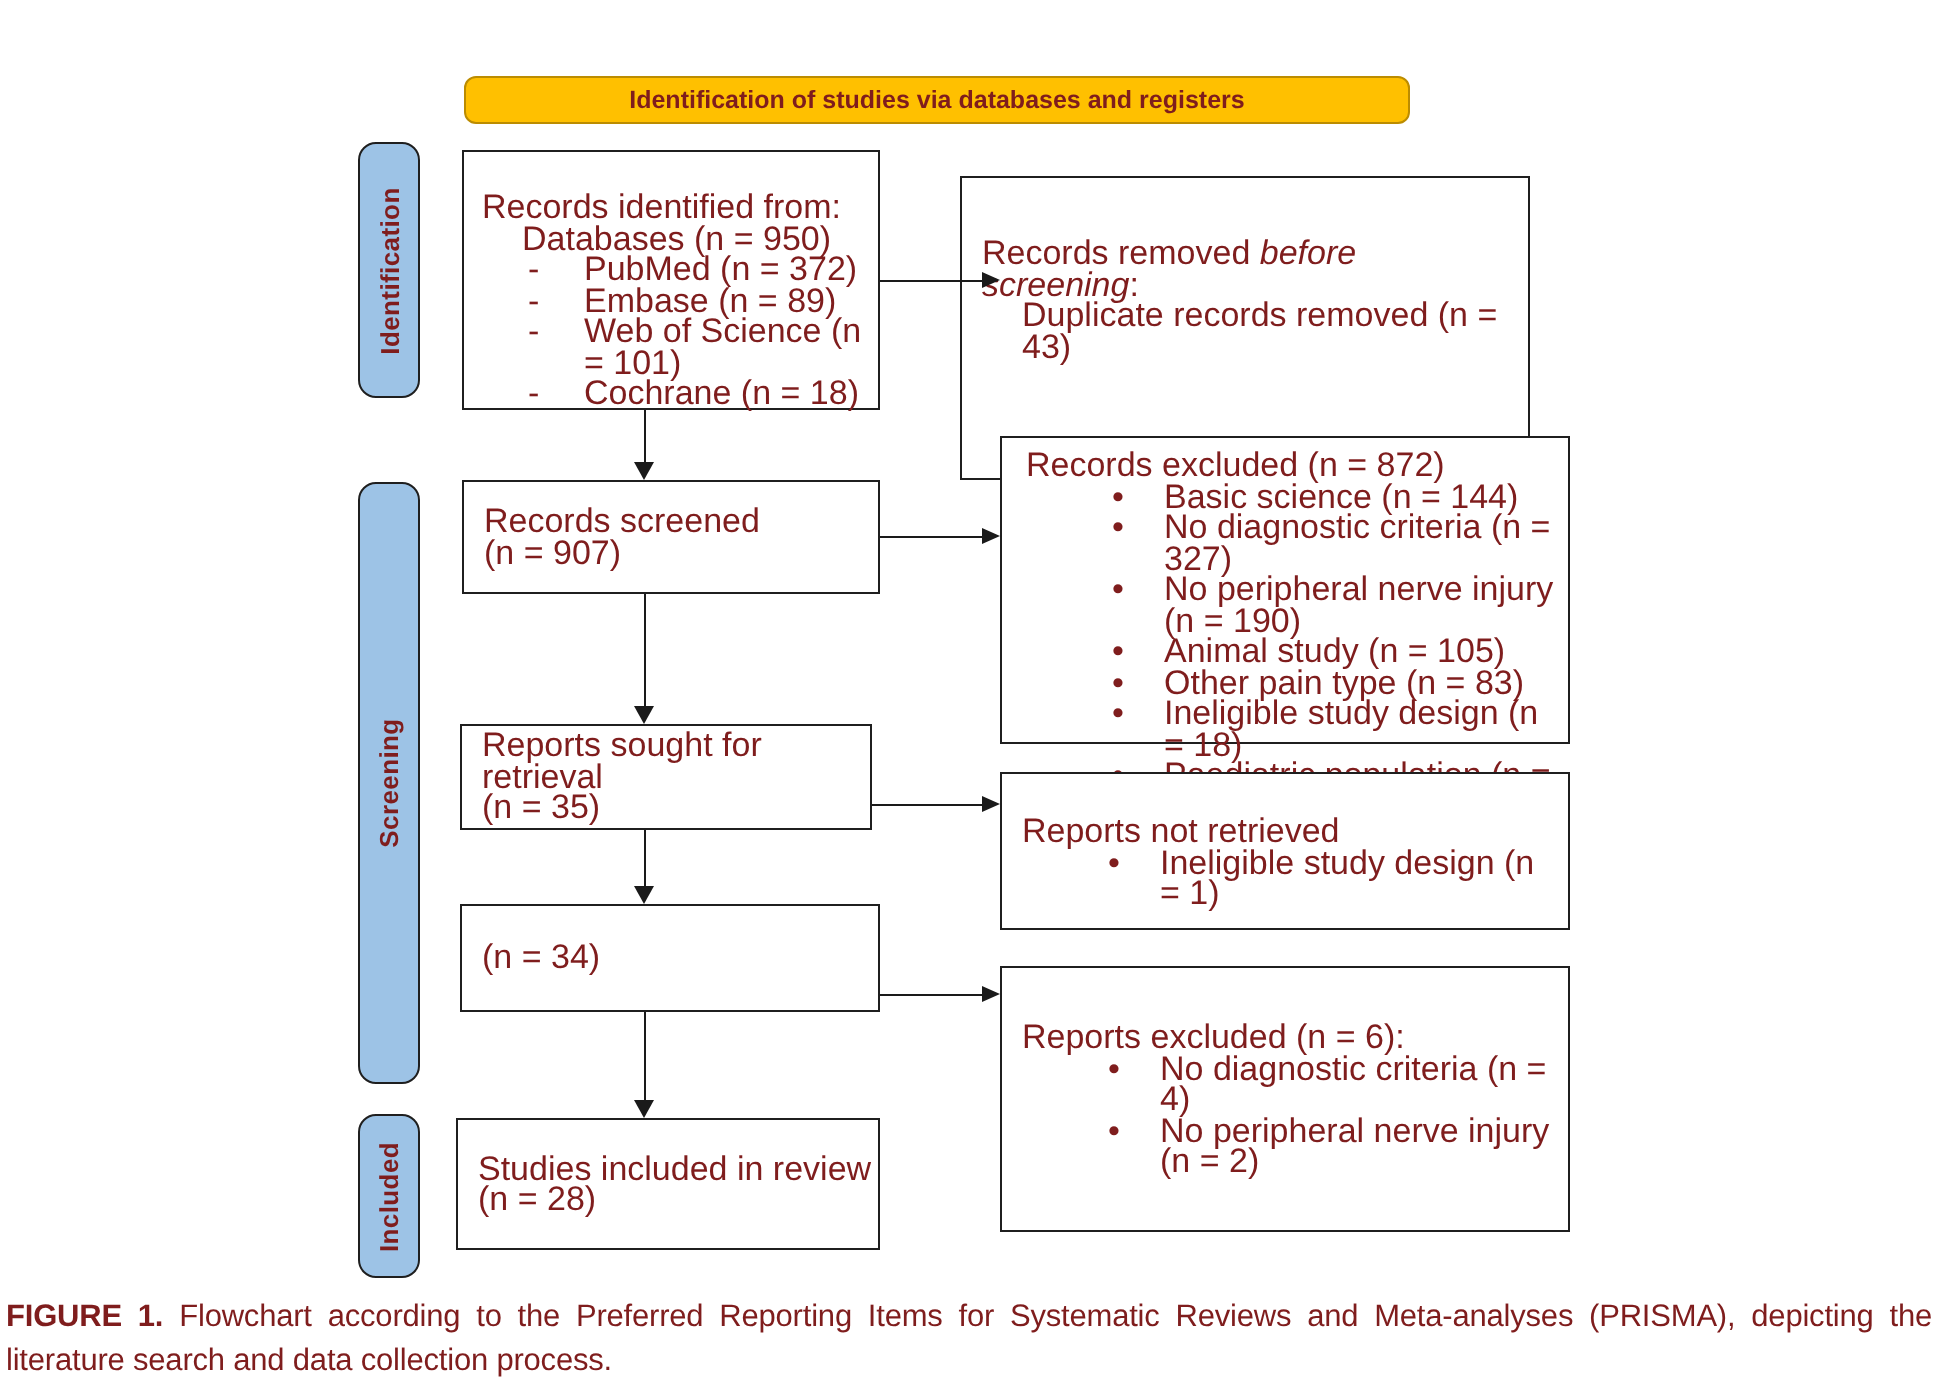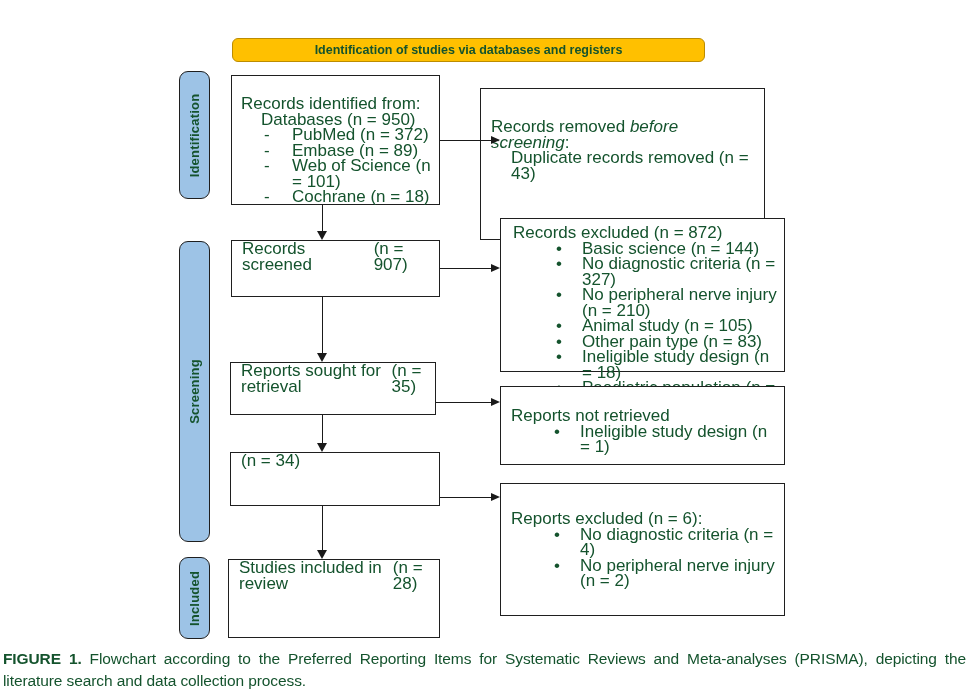--- a/index.html
+++ b/index.html
@@ -1,34 +1,34 @@
 <!DOCTYPE html>
 <html><head>
 <meta charset="utf-8">
 <style>
   html,body{margin:0;padding:0;background:#fff;}
   .page{position:relative;width:969px;height:696px;background:#fff;overflow:hidden;
-        font-family:"Liberation Sans",sans-serif;color:#14532d;}
+        font-family:"Liberation Sans",sans-serif;color:#7f1d1d;}
   
   .banner{position:absolute;left:232px;top:38px;width:473px;height:24px;box-sizing:border-box;
           background:#FFC000;border:1.5px solid #BC8C00;border-radius:6px;
           display:flex;align-items:center;justify-content:center;
           font-size:12.5px;font-weight:bold;}
   
   .stage{position:absolute;left:179px;width:31px;box-sizing:border-box;
          background:#9DC3E6;border:1.6px solid #1F1F1F;border-radius:9px;
          display:flex;align-items:center;justify-content:center;}
   .stage span{transform:rotate(-90deg);white-space:nowrap;font-weight:bold;font-size:13px;letter-spacing:.2px;}
   .stage.identification{top:71px;height:128px;}
   .stage.screening{top:241px;height:301px;}
   .stage.included{top:557px;height:82px;}
   
   .box{position:absolute;box-sizing:border-box;background:#fff;border:1.5px solid #1F1F1F;
        font-size:17px;line-height:15.5px;}
-  .center2{display:flex;flex-direction:row;padding-left:10px;}
+  .center2{display:flex;flex-direction:column;justify-content:center;padding-left:10px;}
   
   .b1{padding:20px 6px 0 9px;}
   .b1 .l2{margin-left:20px;}
   .hrow{display:flex;margin-left:23px;}
   .hdash{width:28px;flex:none;}
   
   .r1{padding:30px 8px 0 10px;}
   .r1 .l2{margin-left:20px;}
   .r2{padding:6px 6px 0 12px;}
   .r3{padding:21px 6px 0 10px;}
@@ -96,21 +96,21 @@
 
   <div class="box center2" style="left:230px;top:362px;width:206px;height:53px;">
     <div>Reports sought for retrieval</div>
     <div>(n = 35)</div>
   </div>
 
   <div class="box center2" style="left:230px;top:452px;width:210px;height:54px;">
     <div>(n = 34)</div>
   </div>
 
-  <div class="box center2" style="left:228px;top:559px;width:212px;height:79px;">
+  <div class="box center2" style="left:228px;top:559px;width:212px;height:66px;">
     <div>Studies included in review</div>
     <div>(n = 28)</div>
   </div>
 
   <div class="box r1" style="left:480px;top:88px;width:285px;height:152px;">
     <div><span>Records removed </span><span class="it">before screening</span><span>:</span></div>
     <div class="l2">Duplicate records removed (n = 43)</div>
   </div>
 
   <div class="box r2" style="left:500px;top:218px;width:285px;height:154px;">
@@ -118,21 +118,21 @@
     <div class="brow">
       <span class="bdot">•</span>
       <span class="btext">Basic science (n = 144)</span>
     </div>
     <div class="brow">
       <span class="bdot">•</span>
       <span class="btext">No diagnostic criteria (n = 327)</span>
     </div>
     <div class="brow">
       <span class="bdot">•</span>
-      <span class="btext">No peripheral nerve injury (n = 210)</span>
+      <span class="btext">No peripheral nerve injury (n = 190)</span>
     </div>
     <div class="brow">
       <span class="bdot">•</span>
       <span class="btext">Animal study (n = 105)</span>
     </div>
     <div class="brow">
       <span class="bdot">•</span>
       <span class="btext">Other pain type (n = 83)</span>
     </div>
     <div class="brow">

